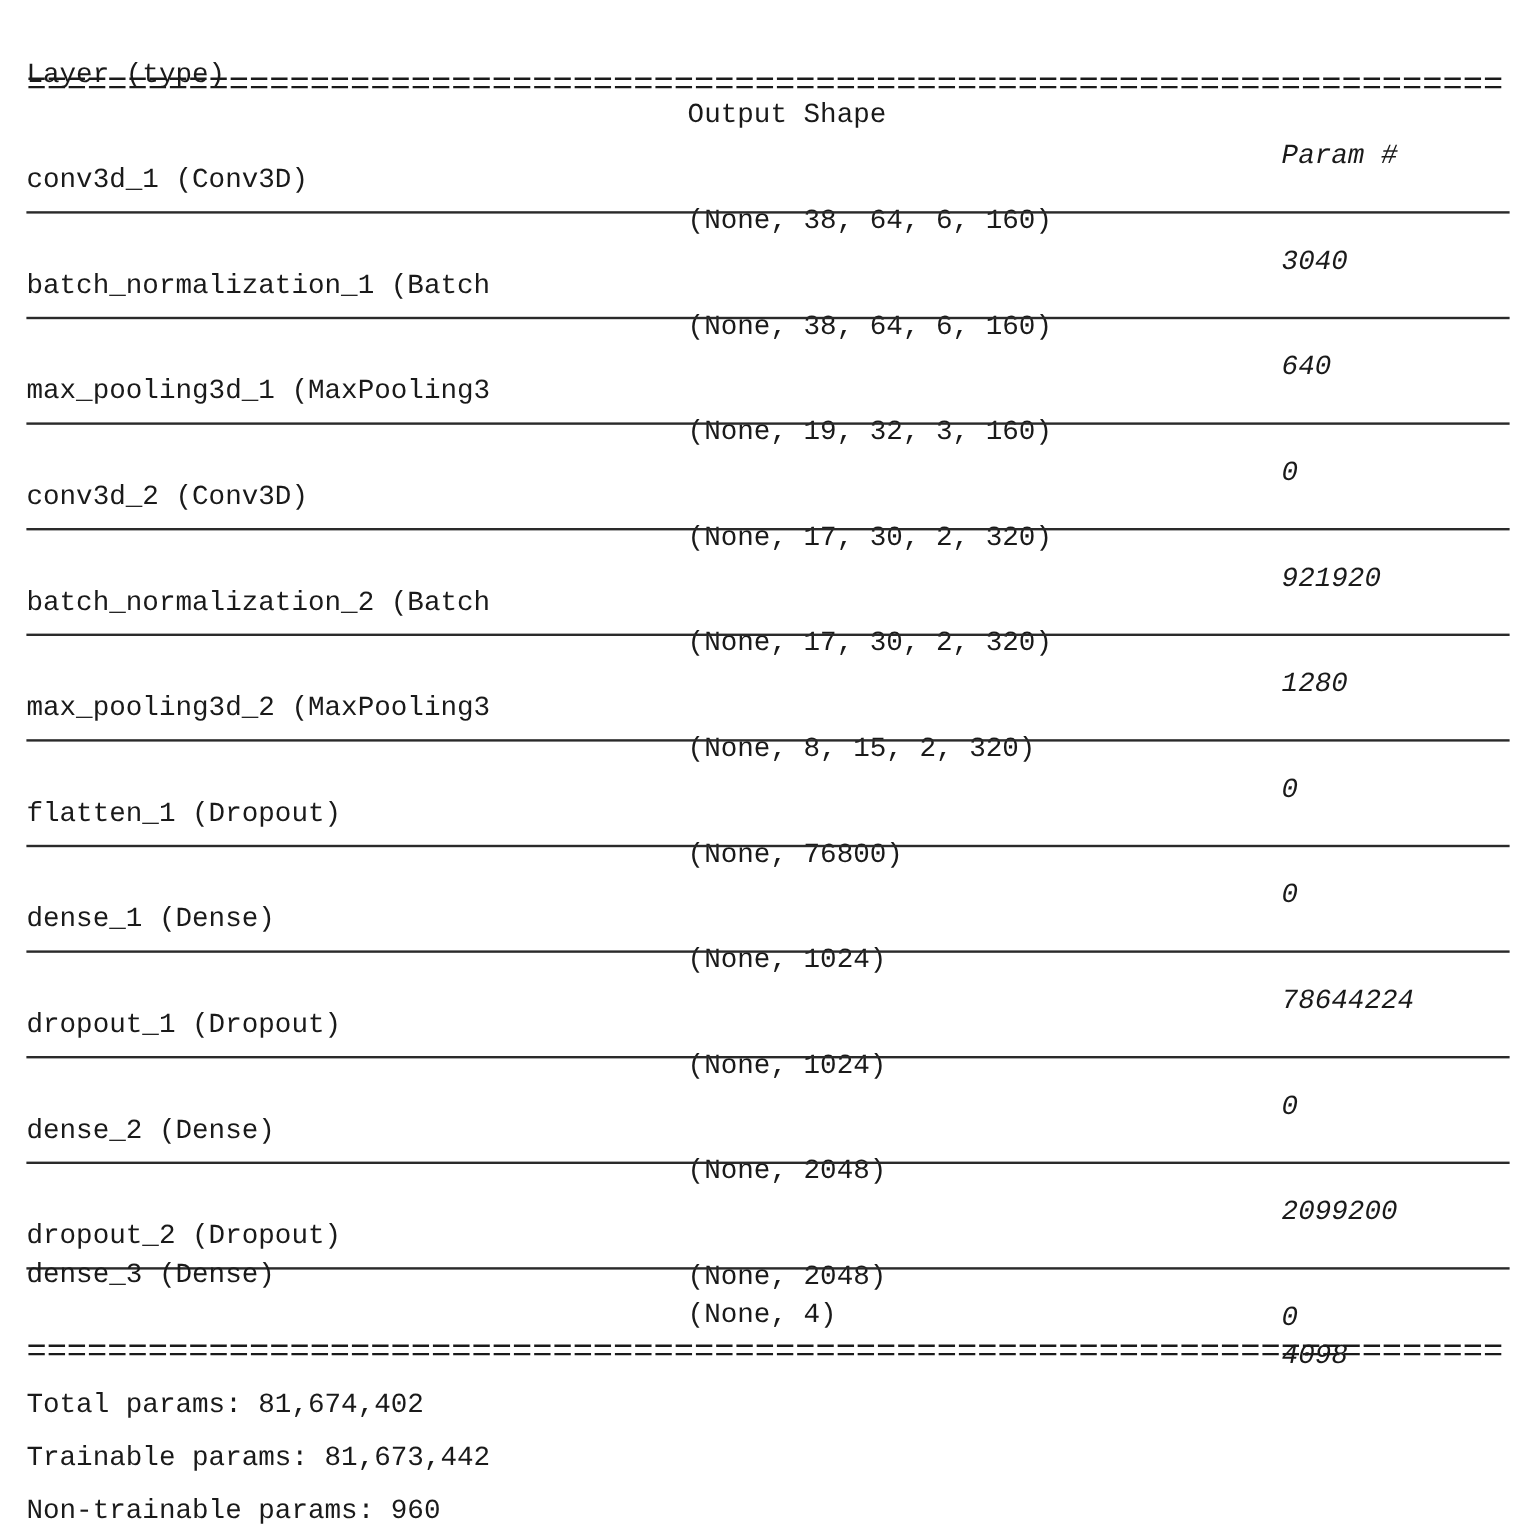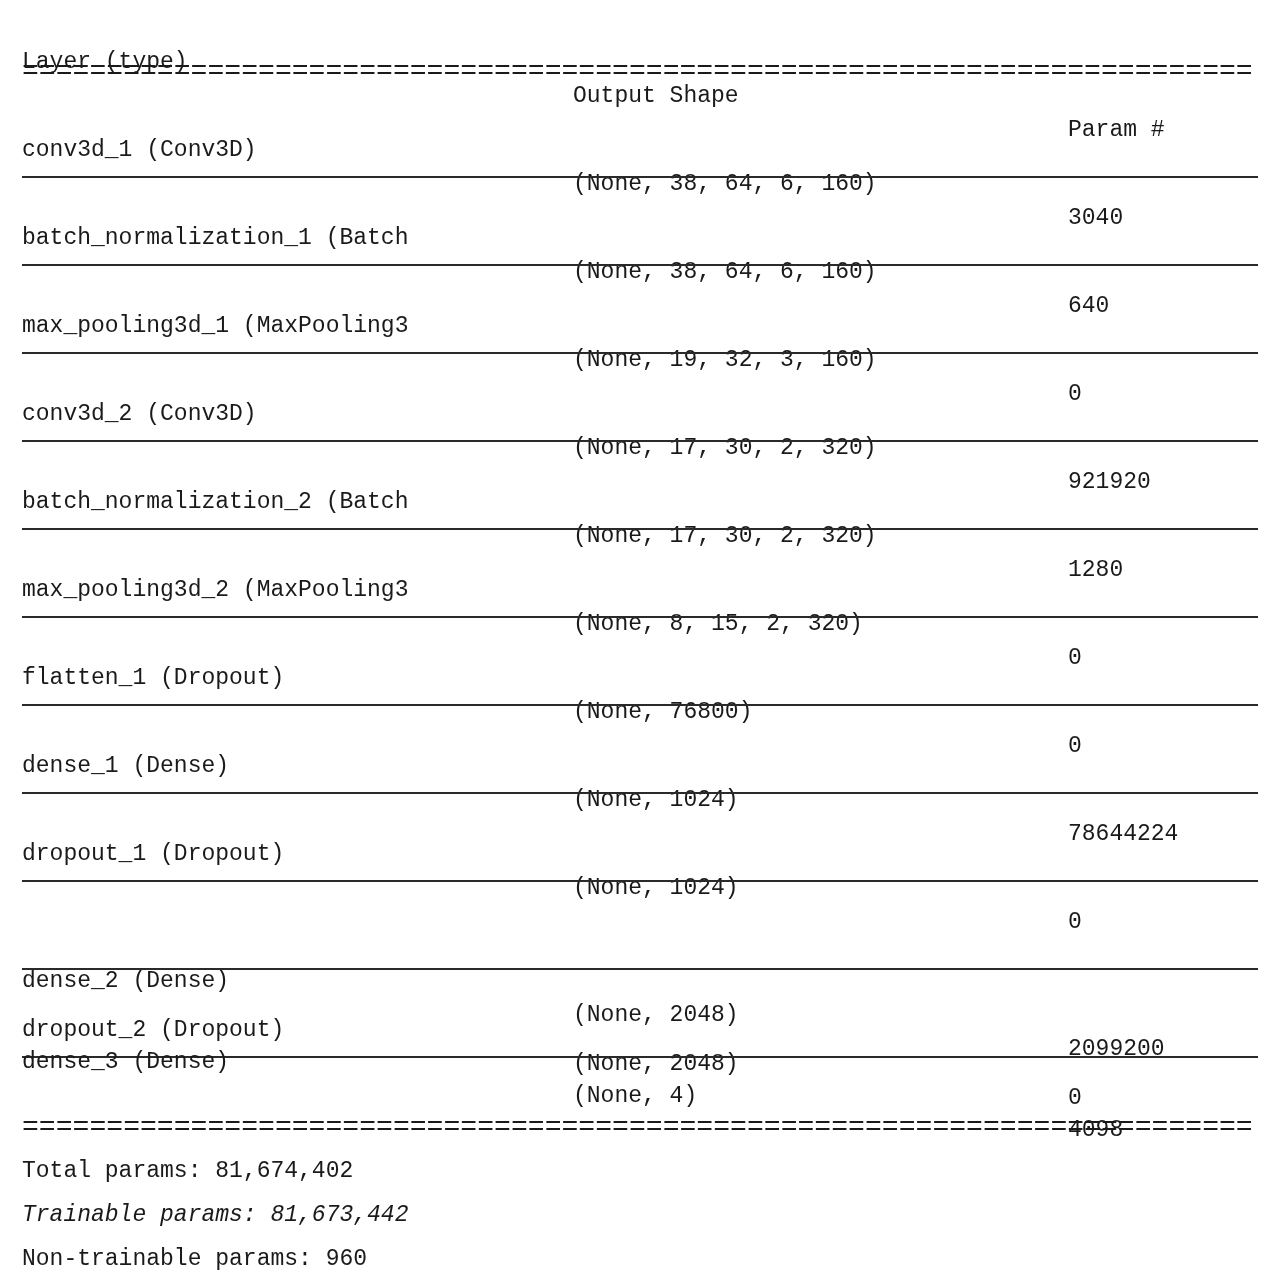--- a/index.html
+++ b/index.html
@@ -5,21 +5,21 @@
     html, body { margin: 0; padding: 0; background: #ffffff; }
     body { width: 1274px; height: 1272px; overflow: hidden; position: relative;
            font-family: "Liberation Mono", "DejaVu Sans Mono", monospace; color: #1a1a1a; }
     .wrap { position: absolute; left: 22px; top: 0; width: 1236px; }
     .line { position: absolute; left: 0; white-space: pre; font-size: 23px; line-height: 34px; height: 34px; }
     .sep-u { position: absolute; left: 0; width: 1236px; height: 2px; background: #2a2a2a; }
     .eqline { position: absolute; left: 0; width: 1236px; white-space: pre; overflow: hidden;
               font-size: 28.1px; line-height: 34px; height: 34px; letter-spacing: 0; }
     .c0 { position: absolute; left: 0; }
     .c1 { position: absolute; left: 551px; }
-    .c2 { position: absolute; left: 1046px; }
+    .c2 { position: absolute; left: 1046px; font-style: italic; }
   </style>
 </head>
 <body>
 
 <div class="wrap">
 
   <div class="line" style="top:11px;">
     <span class="c0">Layer (type)</span>
     <span class="c1">Output Shape</span>
     <span class="c2">Param #</span>
@@ -83,21 +83,21 @@
   </div>
   <div class="sep-u" style="top:792px;"></div>
 
   <div class="line" style="top:803px;text-align:center;">
     <span class="c0">dropout_1 (Dropout)</span>
     <span class="c1">(None, 1024)</span>
     <span class="c2">0</span>
   </div>
   <div class="sep-u" style="top:880px;"></div>
 
-  <div class="line" style="top:930px;">
+  <div class="line" style="top:891px;">
     <span class="c0">dense_2 (Dense)</span>
     <span class="c1">(None, 2048)</span>
     <span class="c2">2099200</span>
   </div>
   <div class="sep-u" style="top:968px;"></div>
 
   <div class="line" style="top:979px;text-align:center;">
     <span class="c0">dropout_2 (Dropout)</span>
     <span class="c1">(None, 2048)</span>
     <span class="c2">0</span>
@@ -106,15 +106,15 @@
 
   <div class="line" style="top:1011px;">
     <span class="c0">dense_3 (Dense)</span>
     <span class="c1">(None, 4)</span>
     <span class="c2">4098</span>
   </div>
 
   <div class="eqline" style="top:1111px;">=========================================================================</div>
 
   <div class="line" style="top:1154px;">Total params: 81,674,402</div>
-  <div class="line" style="top:1198px;font-style:italic;">Trainable params: 81,673,442</div>
+  <div class="line" style="top:1198px;">Trainable params: 81,673,442</div>
   <div class="line" style="top:1242px;">Non-trainable params: 960</div>
 </div>
 
 </body></html>

